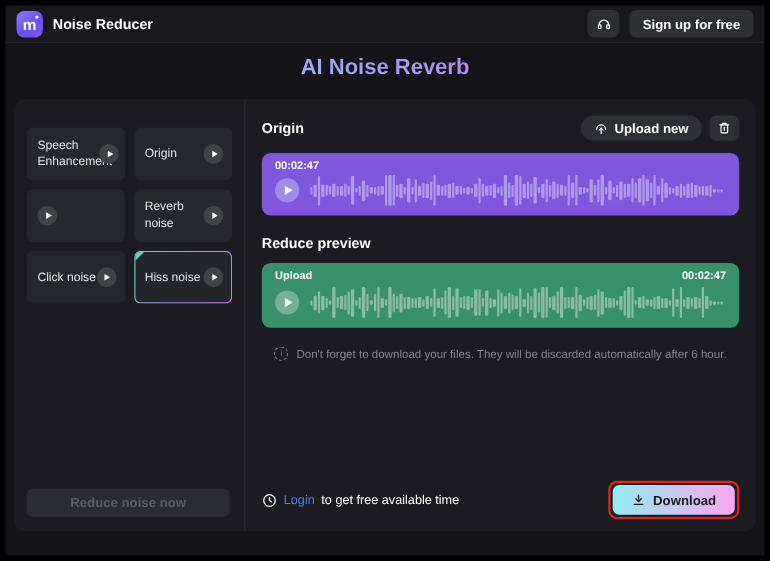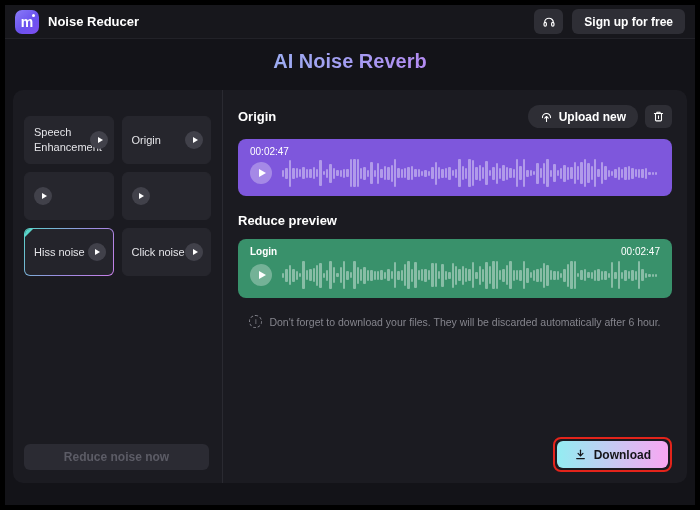--- a/index.html
+++ b/index.html
@@ -64,21 +64,21 @@
                 font-size:12px; font-weight:bold; display:flex; align-items:center; gap:6px;
                 padding:0 12px; cursor:pointer; font-family:"Liberation Sans", sans-serif; }
   .trash-btn { width:27px; height:23px; }
 
   .audio-card { margin-top:11px; height:57px; border-radius:8px; padding:7px 12px 8px 12px;
                 display:flex; flex-direction:column; justify-content:space-between; }
   .audio-card.origin-card { background:#7e57dc; }
   .audio-card.result-card { background:#39916b; height:59px; }
   .audio-top { display:flex; align-items:center; justify-content:space-between; }
   .audio-name { color:#fff; font-size:10px; font-weight:600; }
-  .audio-time { color:#fff; font-size:10px; font-weight:400; }
+  .audio-time { color:#fff; font-size:10px; font-weight:700; }
   .audio-row { display:flex; align-items:center; gap:10px; }
   .wave-play { flex:0 0 auto; width:22px; height:22px; border-radius:50%;
                background:rgba(255,255,255,0.30); display:flex; align-items:center;
                justify-content:center; cursor:pointer; }
   .wave-play b { display:block; width:0; height:0; border-left:7px solid #fff;
                  border-top:4.5px solid transparent; border-bottom:4.5px solid transparent; margin-left:2px; }
   .waveform { flex:1; height:30px; display:flex; align-items:center; gap:1px; overflow:hidden; }
   .waveform i { flex:0 0 2.4px; background:rgba(255,255,255,0.40); border-radius:1px; }
 
   .result-heading { margin-top:17px; }
@@ -140,32 +140,33 @@
           <span class="mini-play">
               <b></b>
             </span>
         </div>
         <div class="noise-card">
           <span class="mini-play">
               <b></b>
             </span>
         </div>
         <div class="noise-card">
+          <span class="noise-label">Reverb noise</span>
+          <span class="mini-play">
+              <b></b>
+            </span>
+        </div>
+        <div class="noise-card">
+          <span class="noise-label">Click noise</span>
           <span class="mini-play">
               <b></b>
             </span>
         </div>
         <div class="noise-card selected">
           <span class="noise-label">Hiss noise</span>
-          <span class="mini-play">
-              <b></b>
-            </span>
-        </div>
-        <div class="noise-card">
-          <span class="noise-label">Click noise</span>
           <span class="mini-play">
               <b></b>
             </span>
         </div>
       </div>
       <button class="reduce-btn">Reduce noise now</button>
     </div>
 
     <div class="right-section">
 
@@ -316,21 +317,21 @@
               <i style="height: 3px;"></i>
               <i style="height: 3px;"></i>
             </div>
         </div>
       </div>
 
       <div class="section-heading result-heading">Reduce preview</div>
 
       <div class="audio-card result-card">
         <div class="audio-top">
-          <span class="audio-name">Login</span>
+          <span class="audio-name">Upload</span>
           <span class="audio-time">00:02:47</span>
         </div>
         <div class="audio-row">
           <span class="wave-play">
               <b></b>
             </span>
           <div class="waveform">
               <i style="height: 5px;"></i>
               <i style="height: 13px;"></i>
               <i style="height: 20px;"></i>
@@ -447,20 +448,30 @@
       </div>
 
       <div class="notice">
         <i class="info-icon">i</i>
         <span>Don't forget to download your files. They will be discarded automatically after 6 hour.</span>
       </div>
 
     </div>
 
     <div class="panel-footer">
+      <div class="login-row">
+        <span>
+          <svg width="14" height="14" viewBox="0 0 24 24" fill="none" stroke="#fff" stroke-width="2" stroke-linecap="round">
+            <circle cx="12" cy="12" r="9"></circle>
+            <path d="M12 7.5V12l3 2"></path>
+          </svg>
+        </span>
+        <span class="login-link">Login</span>
+        <span>to get free available time</span>
+      </div>
       <div class="annotation-box">
         <button class="download-btn">
           <span>
             <svg width="13" height="13" viewBox="0 0 24 24" fill="none" stroke="#15151a" stroke-width="2.3" stroke-linecap="round" stroke-linejoin="round">
               <path d="M12 4v10"></path>
               <path d="M7.5 10 12 14.5 16.5 10"></path>
               <path d="M5 19.5h14"></path>
             </svg>
           </span>
           <span>Download</span>

